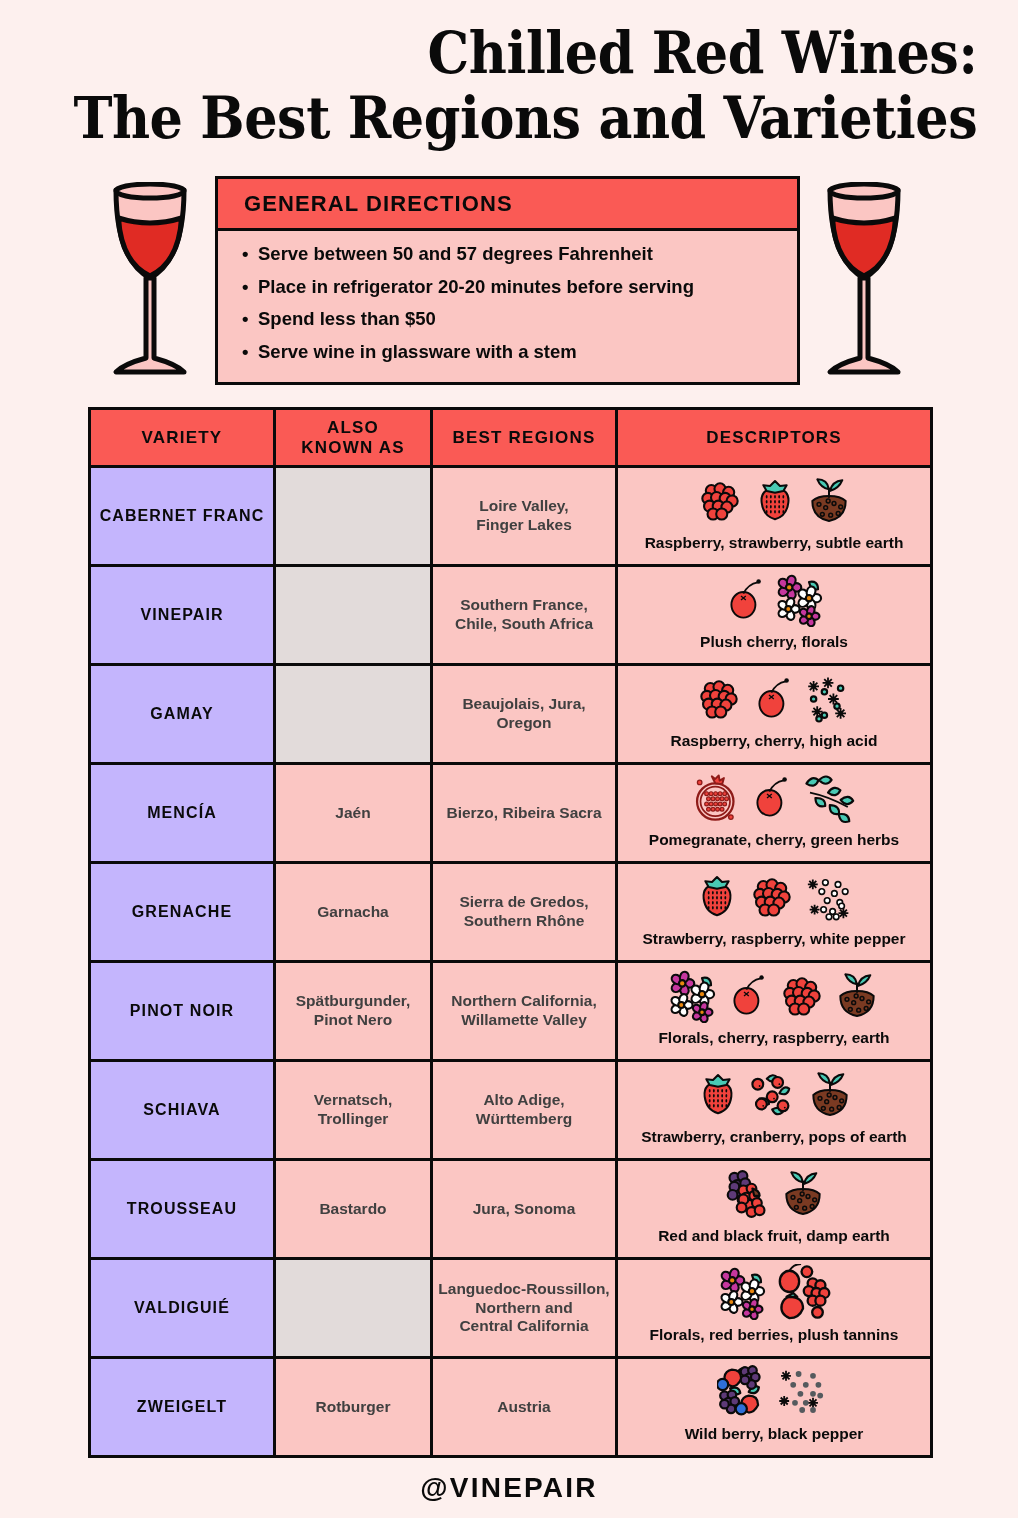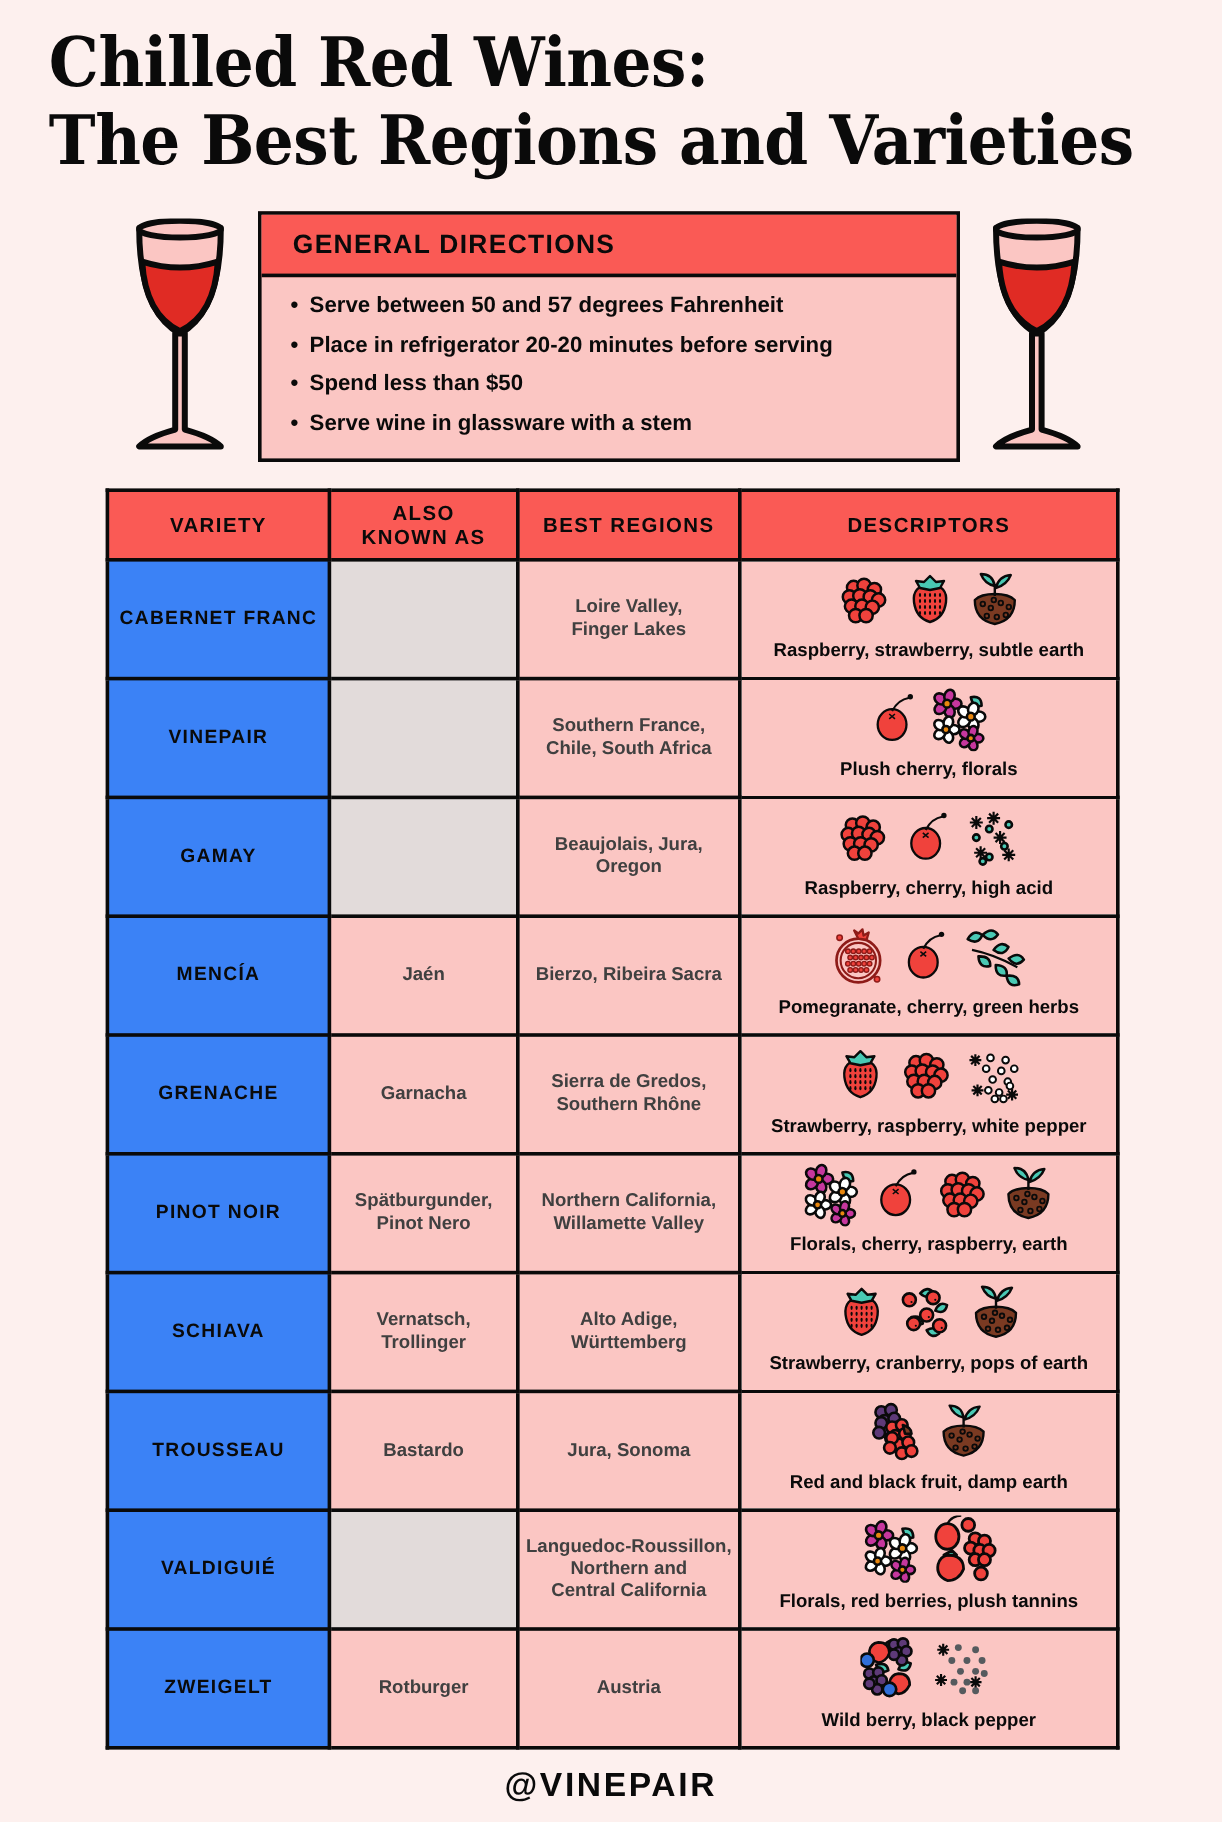--- a/index.html
+++ b/index.html
@@ -16,21 +16,21 @@
     position: relative;
     width: 1018px;
     height: 1518px;
     background: #FDF0EE;
   }
 
   
   .title-wrap {
     position: absolute;
     top: 24px; left: 0; width: 1018px;
-    text-align: left;
+    text-align: right;
   }
   .title-line {
     font-family: "DejaVu Serif", "Liberation Serif", serif;
     font-weight: bold;
     color: #0A0A0A;
     letter-spacing: -0.5px;
     line-height: 1.00;
     transform: scaleX(0.92);
   }
   .title-line.l1 { font-size: 57px; }
@@ -98,21 +98,21 @@
     font-weight: bold;
     letter-spacing: 1.2px;
     color: #0A0A0A;
     text-align: center;
     line-height: 1.14;
   }
 
   tbody tr { height: 99px; }
 
   .cell-variety {
-    background: #3b82f6;
+    background: #c4b5fd;
     text-align: center;
     font-size: 16px;
     font-weight: 600;
     letter-spacing: 1.1px;
     color: #0A0A0A;
     padding: 2px 4px;
   }
   .cell-aka, .cell-region {
     background: #FBC6C3;
     text-align: center;

